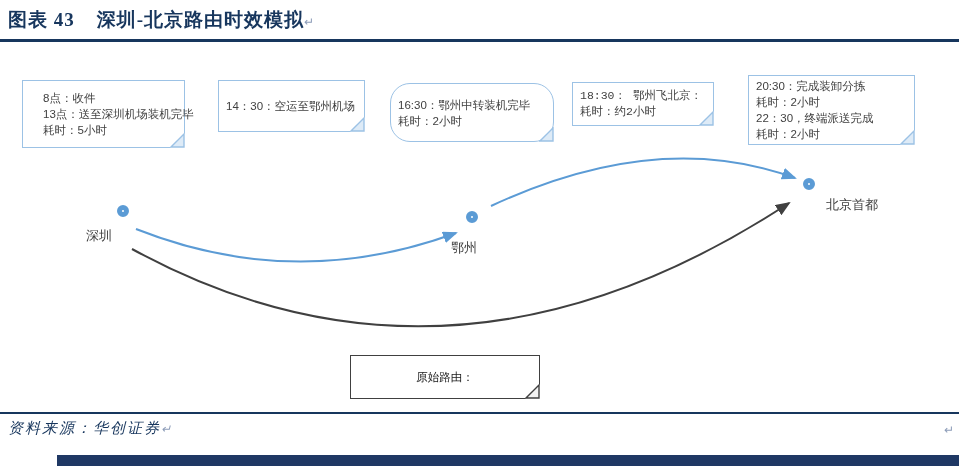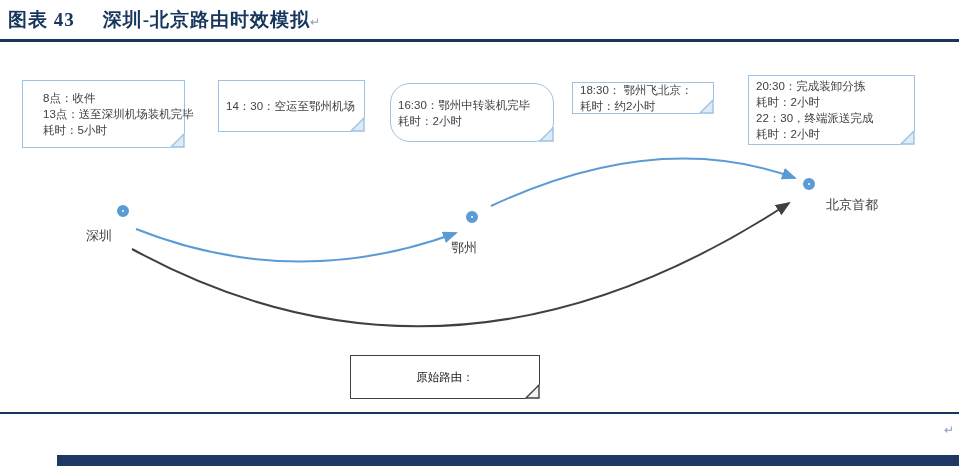--- a/index.html
+++ b/index.html
@@ -4,36 +4,36 @@
 <style>
   * { margin:0; padding:0; box-sizing:border-box; }
   html,body { width:959px; height:468px; background:#ffffff; overflow:hidden;
               font-family:"Liberation Sans", sans-serif; }
   .page { position:relative; width:959px; height:468px; background:#fff; }
 
   
   .fig-title { position:absolute; left:8px; top:7px; color:#17365D;
                font-family:"Liberation Serif", serif; font-weight:bold;
                font-size:19px; letter-spacing:1px; white-space:nowrap; }
-  .fig-title .fig-label { margin-right:28px; }
+  .fig-title .fig-label { margin-right:22px; }
   .ret-mark { font-size:12px; font-weight:normal; color:#8C9CB8; }
   .title-rule { position:absolute; left:0; top:39px; width:959px; height:3px;
                 background:#17365D; }
 
   
   .note { position:absolute; background:#fff; border:1.5px solid #9CC2E5;
           color:#404040; font-size:11.5px; line-height:16px;
           display:flex; flex-direction:column; justify-content:center;
           padding:4px 7px; z-index:3; }
   .note .line { white-space:nowrap; }
   .fold { position:absolute; right:-1px; bottom:-1px; width:15px; height:15px; }
   .note-1 { left:22px;  top:80px; width:163px; height:68px;padding-left:20px; }
   .note-2 { left:218px; top:80px; width:147px; height:52px; }
   .note-3 { left:390px; top:83px; width:164px; height:59px;border-radius:20px; }
-  .note-4 { left:572px; top:82px; width:142px; height:32px; }
+  .note-4 { left:572px; top:82px; width:142px; height:44px;font-family:Liberation Mono, monospace; }
   .note-5 { left:748px; top:75px; width:167px; height:70px; }
 
   
   svg.links { position:absolute; left:0; top:0; z-index:1; }
   .node { position:absolute; width:12px; height:12px; border:5px solid #5B9BD5;
           border-radius:50%; background:#fff; z-index:2; }
   .node-shenzhen { left:117px; top:205px; }
   .node-ezhou    { left:466px; top:211px; }
   .node-beijing  { left:803px; top:178px; }
   .node-label { position:absolute; color:#404040; font-size:13px; z-index:2;
@@ -142,16 +142,19 @@
 
   <div class="origin-box">
     <div class="b">原始路由：</div>
     <svg class="fold" viewBox="0 0 15 15">
       <path d="M0 15 L15 0 L15 15 Z" fill="#ffffff"></path>
       <path d="M1 14 L14 1 L14 14 Z" fill="#F2F2F2" stroke="#404040" stroke-width="1.4"></path>
     </svg>
   </div>
 
   <div class="footer-rule"></div>
+  <div class="source-line">
+    <span>资料来源：华创证券</span><span class="ret-mark">↵</span>
+  </div>
   <div class="right-ret">↵</div>
   <div class="bottom-bar"></div>
 
 </div>
 
 </body></html>

